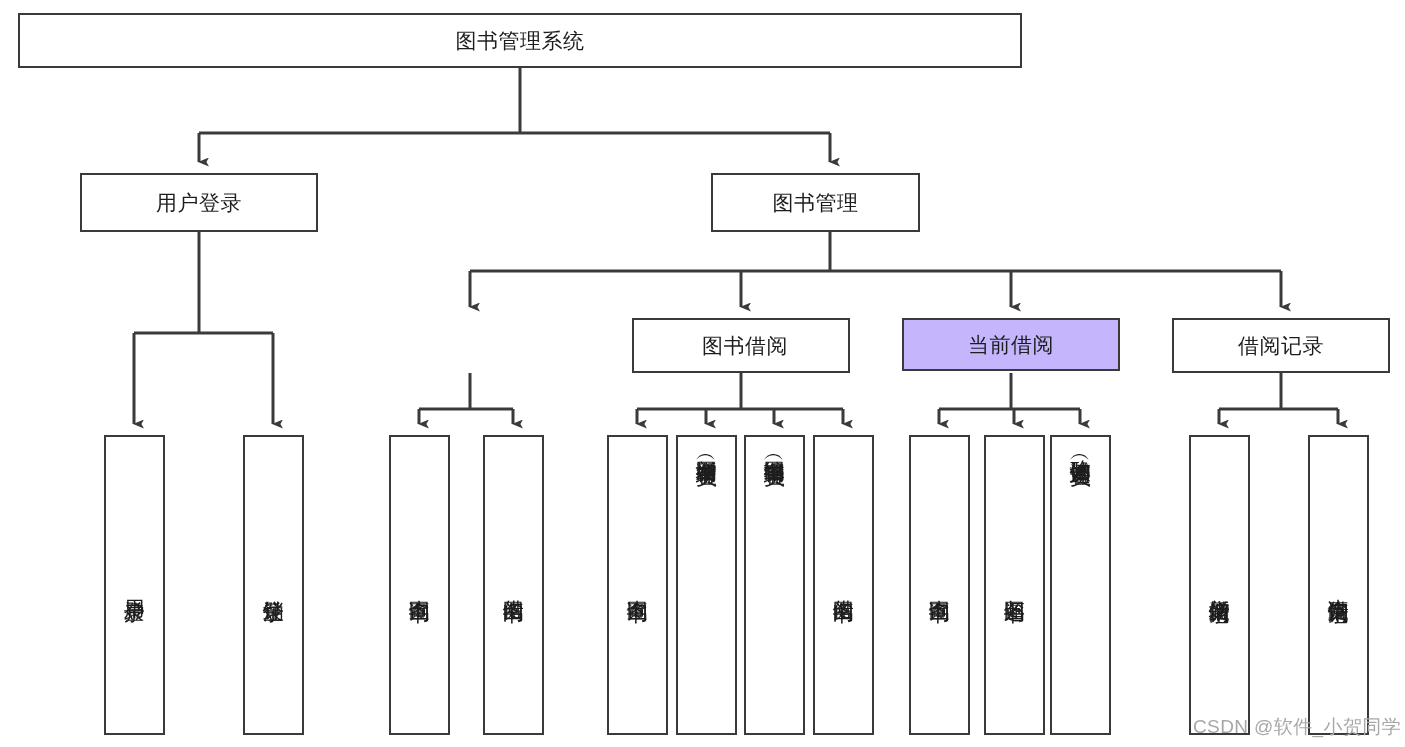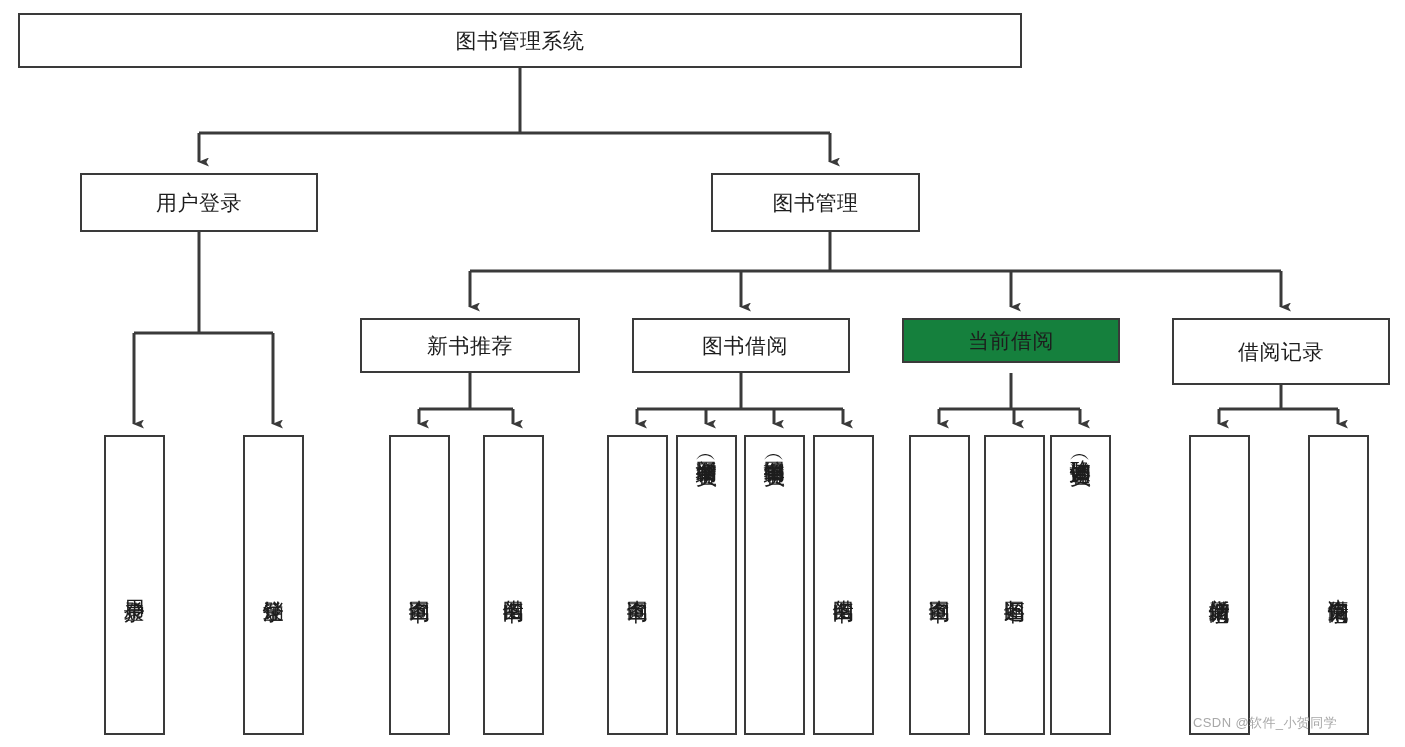--- a/index.html
+++ b/index.html
@@ -60,21 +60,21 @@
     letter-spacing: 1px;
     white-space: nowrap;
     display: block;
   }
   .node-box.vertical.centered {
     align-items: center;
     padding-top: 0;
   }
   .watermark {
     position: absolute;
-    font-size: 13px;
+    font-size: 19px;
     color: #a8a8a8;
     white-space: nowrap;
     letter-spacing: 0.4px;
     user-select: none;
   }
 </style>
 </head>
 <body>
 
 <div id="diagram-root" style="width: 1405px; height: 747px; background: rgb(255, 255, 255);">
@@ -145,30 +145,27 @@
     <span class="node-label-h" style="color: rgb(29, 29, 29);">图书管理系统</span>
   </div>
 
   <div class="node-box horizontal" style="left: 80px; top: 173px; width: 238px; height: 59px; border-color: rgb(58, 58, 58); background: rgb(255, 255, 255);">
     <span class="node-label-h" style="color: rgb(29, 29, 29);">用户登录</span>
   </div>
   <div class="node-box horizontal" style="left: 711px; top: 173px; width: 209px; height: 59px; border-color: rgb(58, 58, 58); background: rgb(255, 255, 255);">
     <span class="node-label-h" style="color: rgb(29, 29, 29);">图书管理</span>
   </div>
 
-  <div class="node-box horizontal" style="left: 360px; top: 318px; width: 220px; height: 55px; border-color: rgb(58, 58, 58); background: rgb(255, 255, 255);">
-    <span class="node-label-h" style="color: rgb(29, 29, 29);">新书推荐</span>
-  </div>
   <div class="node-box horizontal" style="left: 632px; top: 318px; width: 218px; height: 55px; border-color: rgb(58, 58, 58); background: rgb(255, 255, 255);">
     <span class="node-label-h" style="color: rgb(29, 29, 29); margin-left: 8px;">图书借阅</span>
   </div>
-  <div class="node-box horizontal" style="left: 902px; top: 318px; width: 218px; height: 45px; border-color: rgb(58, 58, 58); background: #15803d;">
+  <div class="node-box horizontal" style="left: 902px; top: 318px; width: 218px; height: 53px; border-color: rgb(58, 58, 58); background: #c4b5fd;">
     <span class="node-label-h" style="color: rgb(29, 29, 29);">当前借阅</span>
   </div>
-  <div class="node-box horizontal" style="left: 1172px; top: 318px; width: 218px; height: 67px; border-color: rgb(58, 58, 58); background: rgb(255, 255, 255);">
+  <div class="node-box horizontal" style="left: 1172px; top: 318px; width: 218px; height: 55px; border-color: rgb(58, 58, 58); background: rgb(255, 255, 255);">
     <span class="node-label-h" style="color: rgb(29, 29, 29);">借阅记录</span>
   </div>
 
   <div class="node-box vertical centered" style="left: 104px; top: 435px; width: 61px; height: 300px; border-color: rgb(58, 58, 58); background: rgb(255, 255, 255);">
     <span class="node-label-v" style="color: rgb(29, 29, 29);">用户登录</span>
   </div>
   <div class="node-box vertical centered" style="left: 243px; top: 435px; width: 61px; height: 300px; border-color: rgb(58, 58, 58); background: rgb(255, 255, 255);">
     <span class="node-label-v" style="color: rgb(29, 29, 29);">注销登录</span>
   </div>
   <div class="node-box vertical centered" style="left: 389px; top: 435px; width: 61px; height: 300px; border-color: rgb(58, 58, 58); background: rgb(255, 255, 255);">

